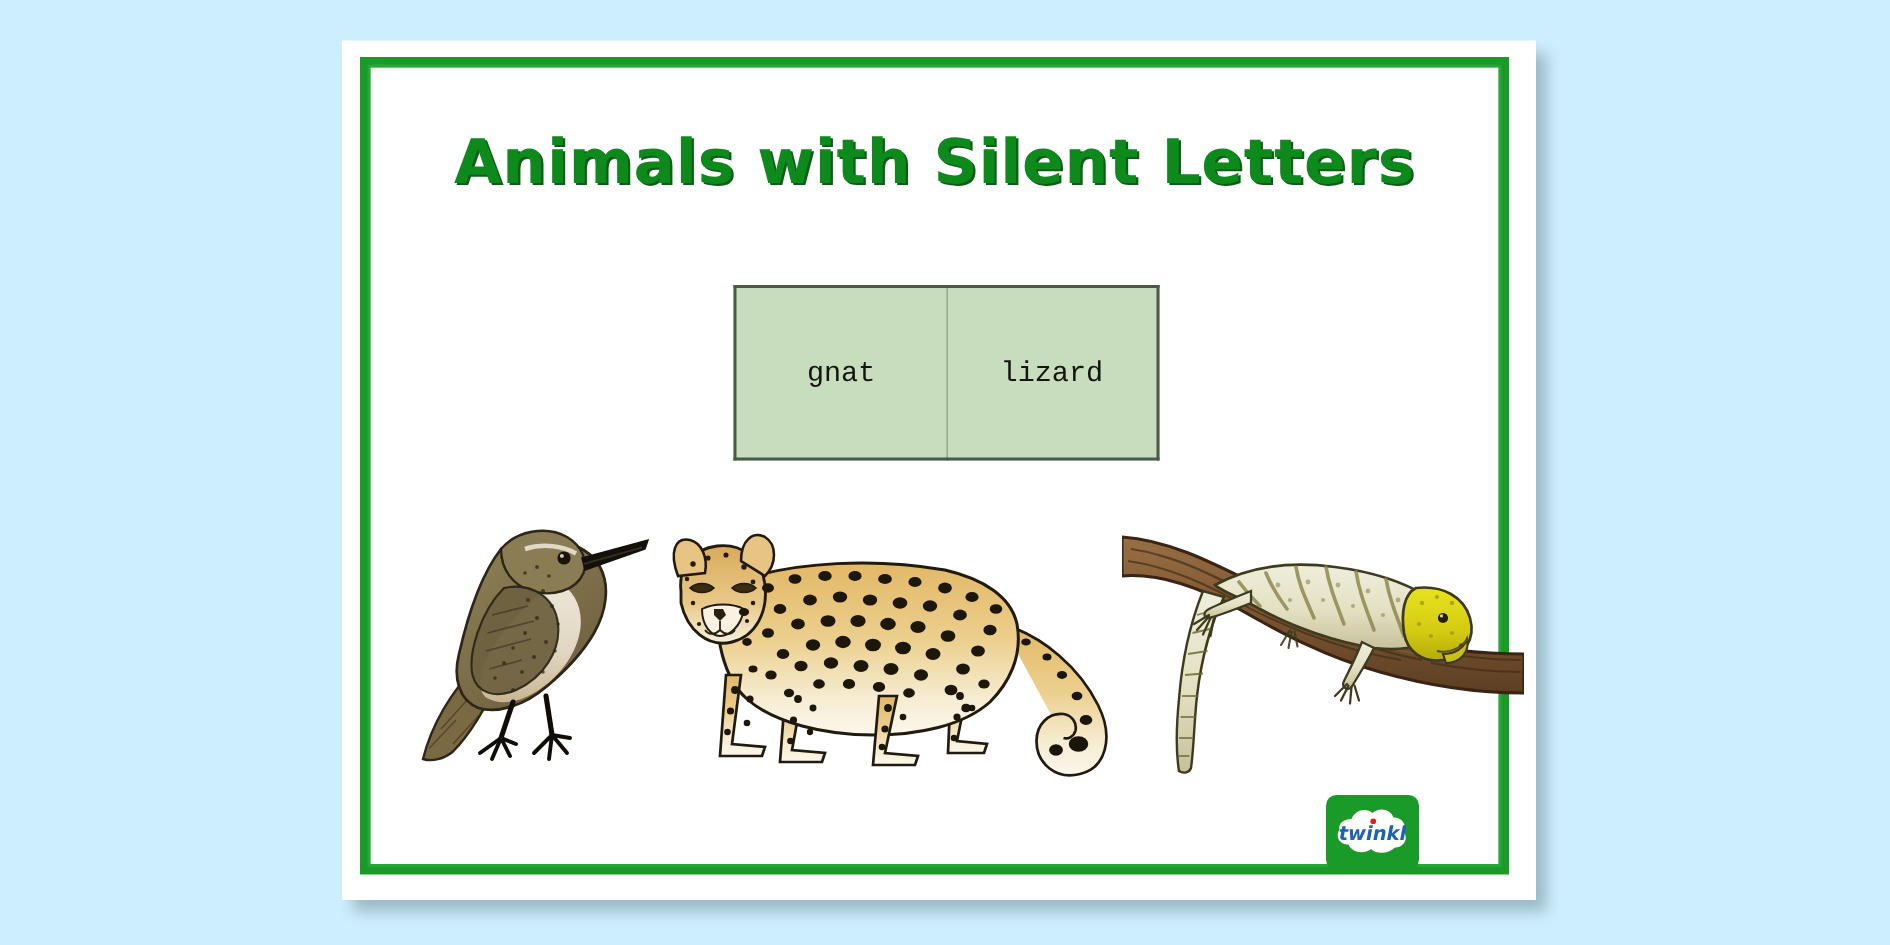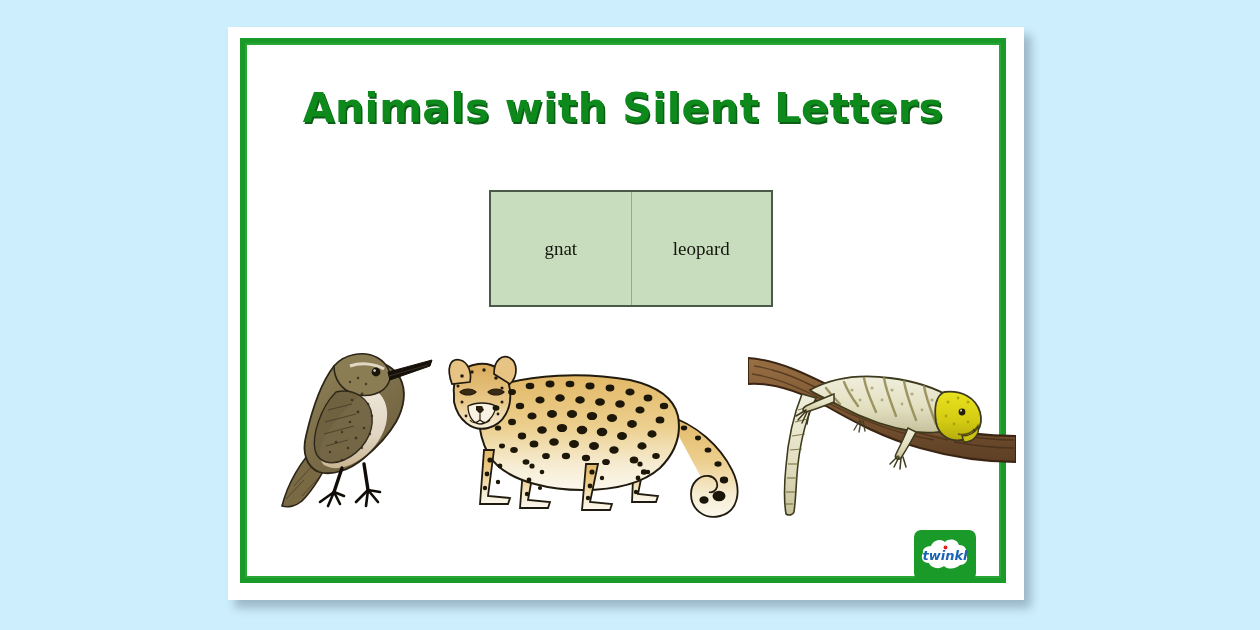--- a/index.html
+++ b/index.html
@@ -46,56 +46,56 @@
     width:284px;height:117px;
     border:2px solid #4a5a48;
     border-collapse:collapse;
     background:#c7ddbd;
     table-layout:fixed;
   }
   .wordtable td{
     border:1px solid #8fae86;
     background:#c7ddbd;
     text-align:center;vertical-align:middle;
-    font-family:Liberation Serif, serif;
+    font-family:Liberation Mono, monospace;
     font-size:19px;color:#15150f;
     height:57px;
     padding:0;
   }
 
   
   .art{position:absolute;}
   .art svg{display:block;}
   .art-bird{left:272px;top:336px;}
   .art-leopard{left:432px;top:344px;}
   .art-lizard{left:748px;top:344px;}
 
   
   .logo{
-    position:absolute;left:914px;top:530px;width:62px;height:50px;
+    position:absolute;left:884px;top:530px;width:62px;height:50px;
     background:#1a9a28;border-radius:7px;
     display:flex;align-items:center;justify-content:center;
   }
 </style>
 </head>
 <body>
 
 <div id="stage">
 
   <div class="sheet"></div>
   <div class="frame"></div>
   <div class="frame-inner-hl"></div>
 
   <div class="title">Animals with Silent Letters</div>
 
   <table class="wordtable">
     <tbody>
         <tr>
       <td>gnat</td>
-      <td>leopard</td>
+      <td>lizard</td>
     </tr>
   </tbody>
     </table>
 
   <div class="art art-bird">
     <svg width="180" height="190" viewBox="0 0 180 190">
       <defs>
         <linearGradient id="wbody" x1="0" y1="0" x2="0.7" y2="1">
           <stop offset="0%" stop-color="#8e8057"></stop>
           <stop offset="55%" stop-color="#7d6f49"></stop>

